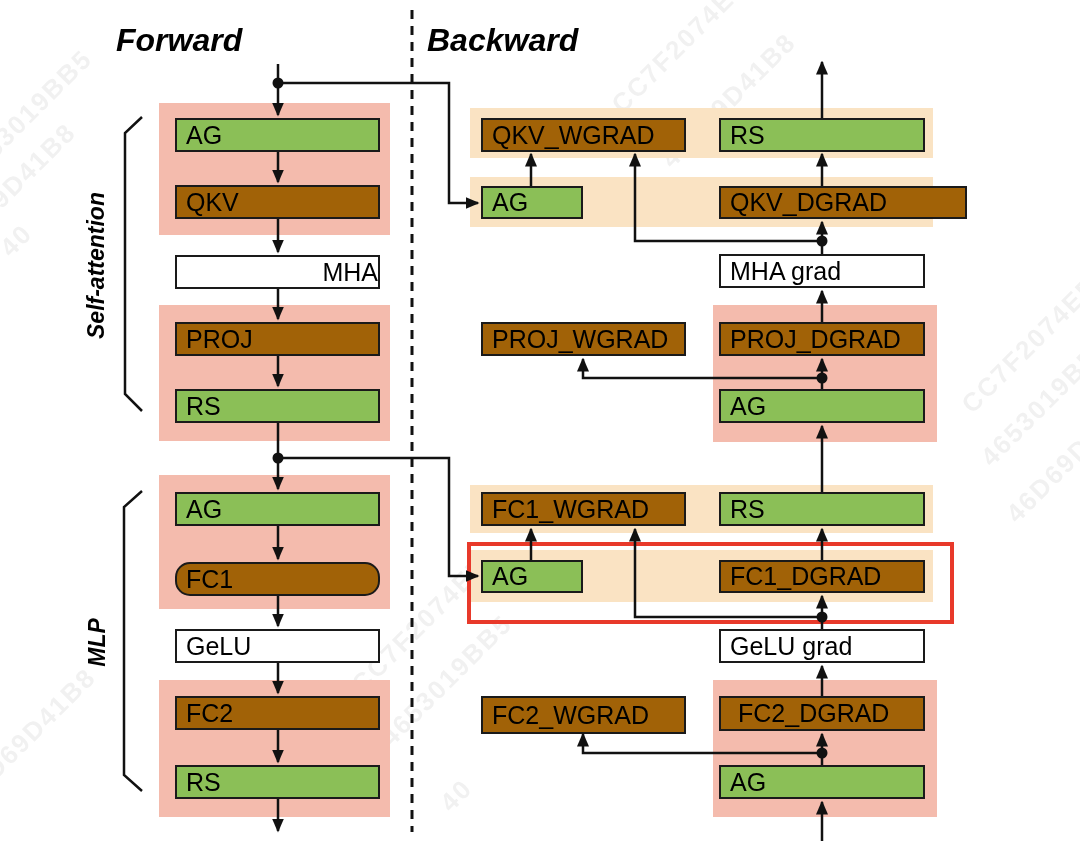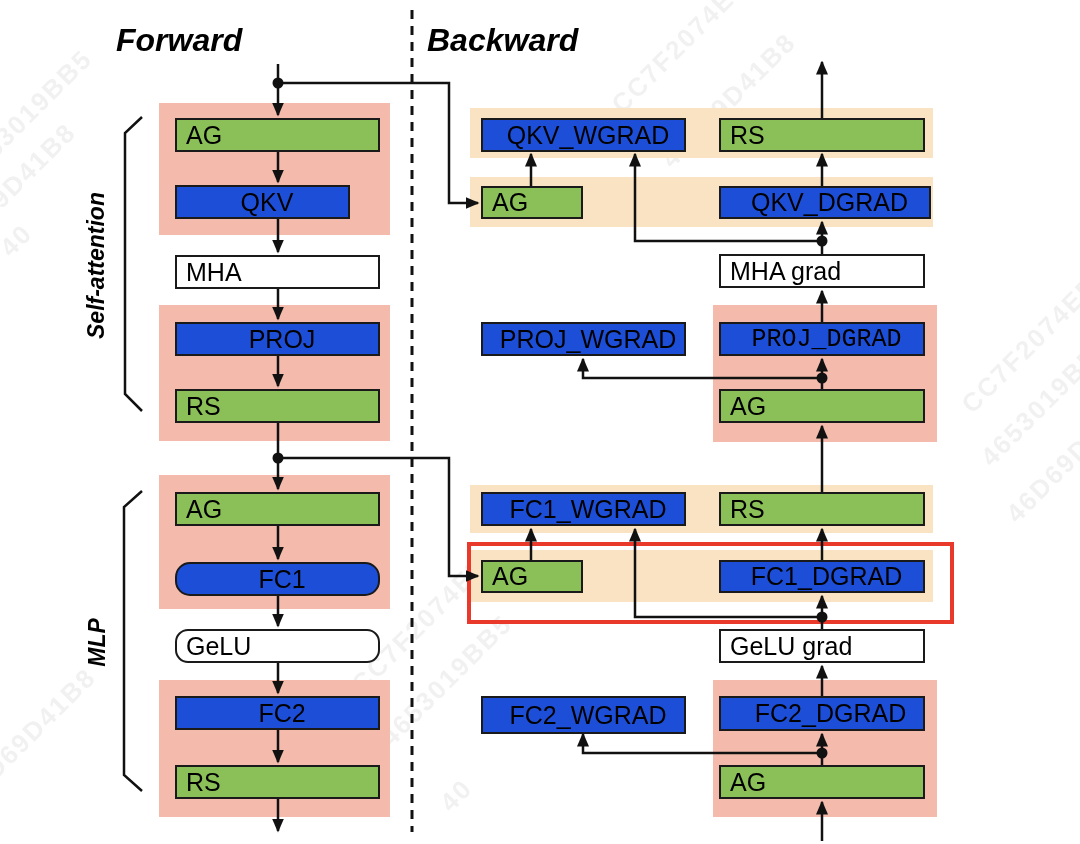--- a/index.html
+++ b/index.html
@@ -10,21 +10,21 @@
   .band{position:absolute;z-index:1;}
   .band.pink{background:#f4bbad;}
   .band.orange{background:#fae3c3;}
   .red-box{position:absolute;z-index:2;border:4px solid #e8392a;box-sizing:border-box;background:transparent;}
   .block{
     position:absolute;z-index:4;border:2px solid #1a1a1a;box-sizing:border-box;
     display:flex;align-items:center;padding-left:9px;font-size:25px;line-height:1;
     white-space:nowrap;
   }
   .block.green{background:#8bbf57;}
-  .block.blue{background:#1d4ed8;justify-content:center;}
+  .block.blue{background:#a16207;}
   .block.white{background:#ffffff;}
   .hdr{position:absolute;z-index:4;font-weight:bold;font-style:italic;font-size:32px;white-space:nowrap;}
   .grp{
     position:absolute;z-index:4;font-weight:bold;font-style:italic;font-size:23px;
     width:300px;text-align:center;transform:rotate(-90deg);transform-origin:center;white-space:nowrap;
   }
   .wm{
     position:absolute;z-index:0;color:rgba(50,50,50,0.07);font-size:26px;font-weight:bold;
     letter-spacing:2px;transform:rotate(-45deg);white-space:nowrap;
   }
@@ -68,39 +68,39 @@
   <div class="band pink" style="left:713px;top:305px;width:224px;height:137px;"></div>
   <div class="band orange" style="left:470px;top:485px;width:463px;height:48px;"></div>
   <div class="band orange" style="left:470px;top:550px;width:463px;height:52px;"></div>
   <div class="band pink" style="left:713px;top:680px;width:224px;height:137px;"></div>
 
   <div class="red-box" style="left:467px;top:542px;width:487px;height:82px;"></div>
 
   <div class="block green" style="left:175px;top:118px;width:205px;height:34px;">
       <span>AG</span>
     </div>
-  <div class="block blue" style="left:175px;top:185px;width:175px;height:34px;">
+  <div class="block blue" style="left:175px;top:185px;width:205px;height:34px;">
       <span>QKV</span>
     </div>
-  <div class="block white" style="left:175px;top:255px;width:205px;height:34px;">
+  <div class="block white" style="left:175px;top:255px;width:205px;height:34px;justify-content:flex-end;">
       <span>MHA</span>
     </div>
   <div class="block blue" style="left:175px;top:322px;width:205px;height:34px;">
       <span>PROJ</span>
     </div>
   <div class="block green" style="left:175px;top:389px;width:205px;height:34px;">
       <span>RS</span>
     </div>
   <div class="block green" style="left:175px;top:492px;width:205px;height:34px;">
       <span>AG</span>
     </div>
   <div class="block blue" style="left:175px;top:562px;width:205px;height:34px;border-radius:15px;">
       <span>FC1</span>
     </div>
-  <div class="block white" style="left:175px;top:629px;width:205px;height:34px;border-radius:13px;">
+  <div class="block white" style="left:175px;top:629px;width:205px;height:34px;">
       <span>GeLU</span>
     </div>
   <div class="block blue" style="left:175px;top:696px;width:205px;height:34px;">
       <span>FC2</span>
     </div>
   <div class="block green" style="left:175px;top:765px;width:205px;height:34px;">
       <span>RS</span>
     </div>
 
   <div class="block blue" style="left:481px;top:118px;width:205px;height:34px;">
@@ -118,27 +118,27 @@
   <div class="block green" style="left:481px;top:560px;width:102px;height:33px;">
       <span>AG</span>
     </div>
   <div class="block blue" style="left:481px;top:696px;width:205px;height:38px;">
       <span>FC2_WGRAD</span>
     </div>
 
   <div class="block green" style="left:719px;top:118px;width:206px;height:34px;">
       <span>RS</span>
     </div>
-  <div class="block blue" style="left:719px;top:186px;width:212px;height:33px;">
+  <div class="block blue" style="left:719px;top:186px;width:248px;height:33px;">
       <span>QKV_DGRAD</span>
     </div>
   <div class="block white" style="left:719px;top:254px;width:206px;height:34px;">
       <span>MHA grad</span>
     </div>
-  <div class="block blue" style="left:719px;top:322px;width:206px;height:34px;font-family:Liberation Mono, monospace;">
+  <div class="block blue" style="left:719px;top:322px;width:206px;height:34px;">
       <span>PROJ_DGRAD</span>
     </div>
   <div class="block green" style="left:719px;top:389px;width:206px;height:34px;">
       <span>AG</span>
     </div>
   <div class="block green" style="left:719px;top:492px;width:206px;height:34px;">
       <span>RS</span>
     </div>
   <div class="block blue" style="left:719px;top:560px;width:206px;height:33px;">
       <span>FC1_DGRAD</span>

